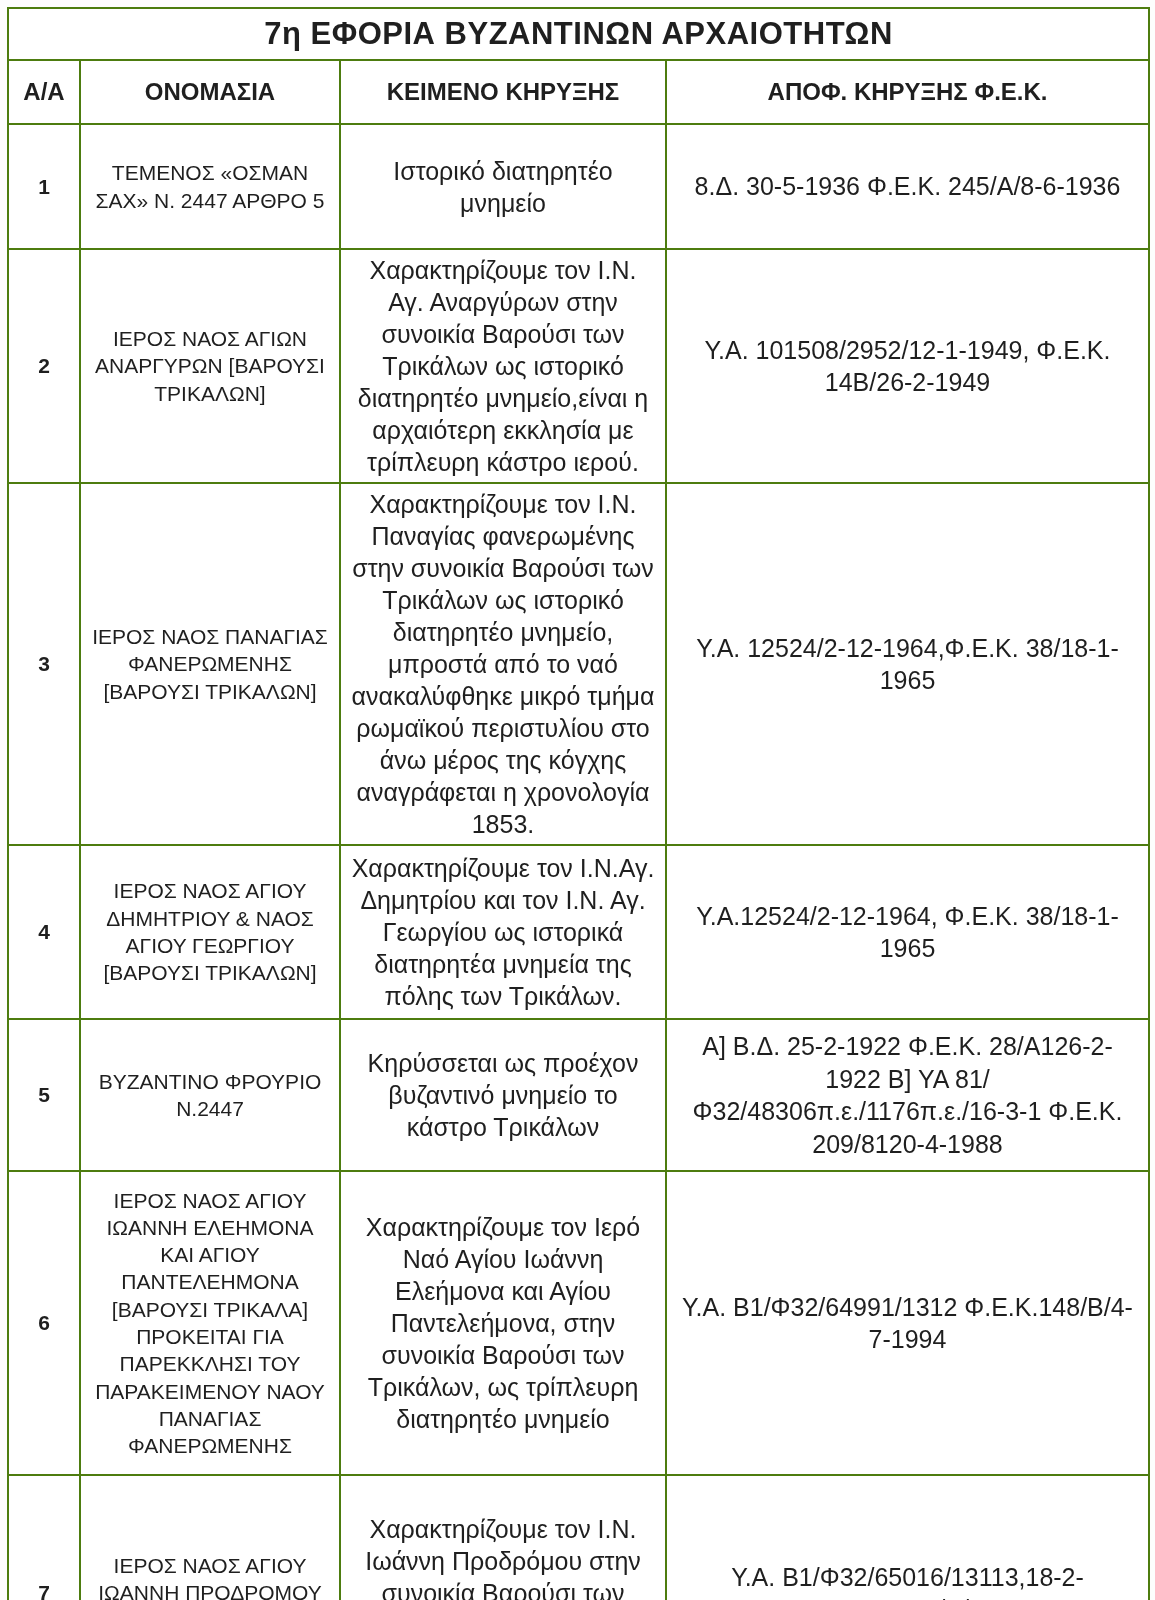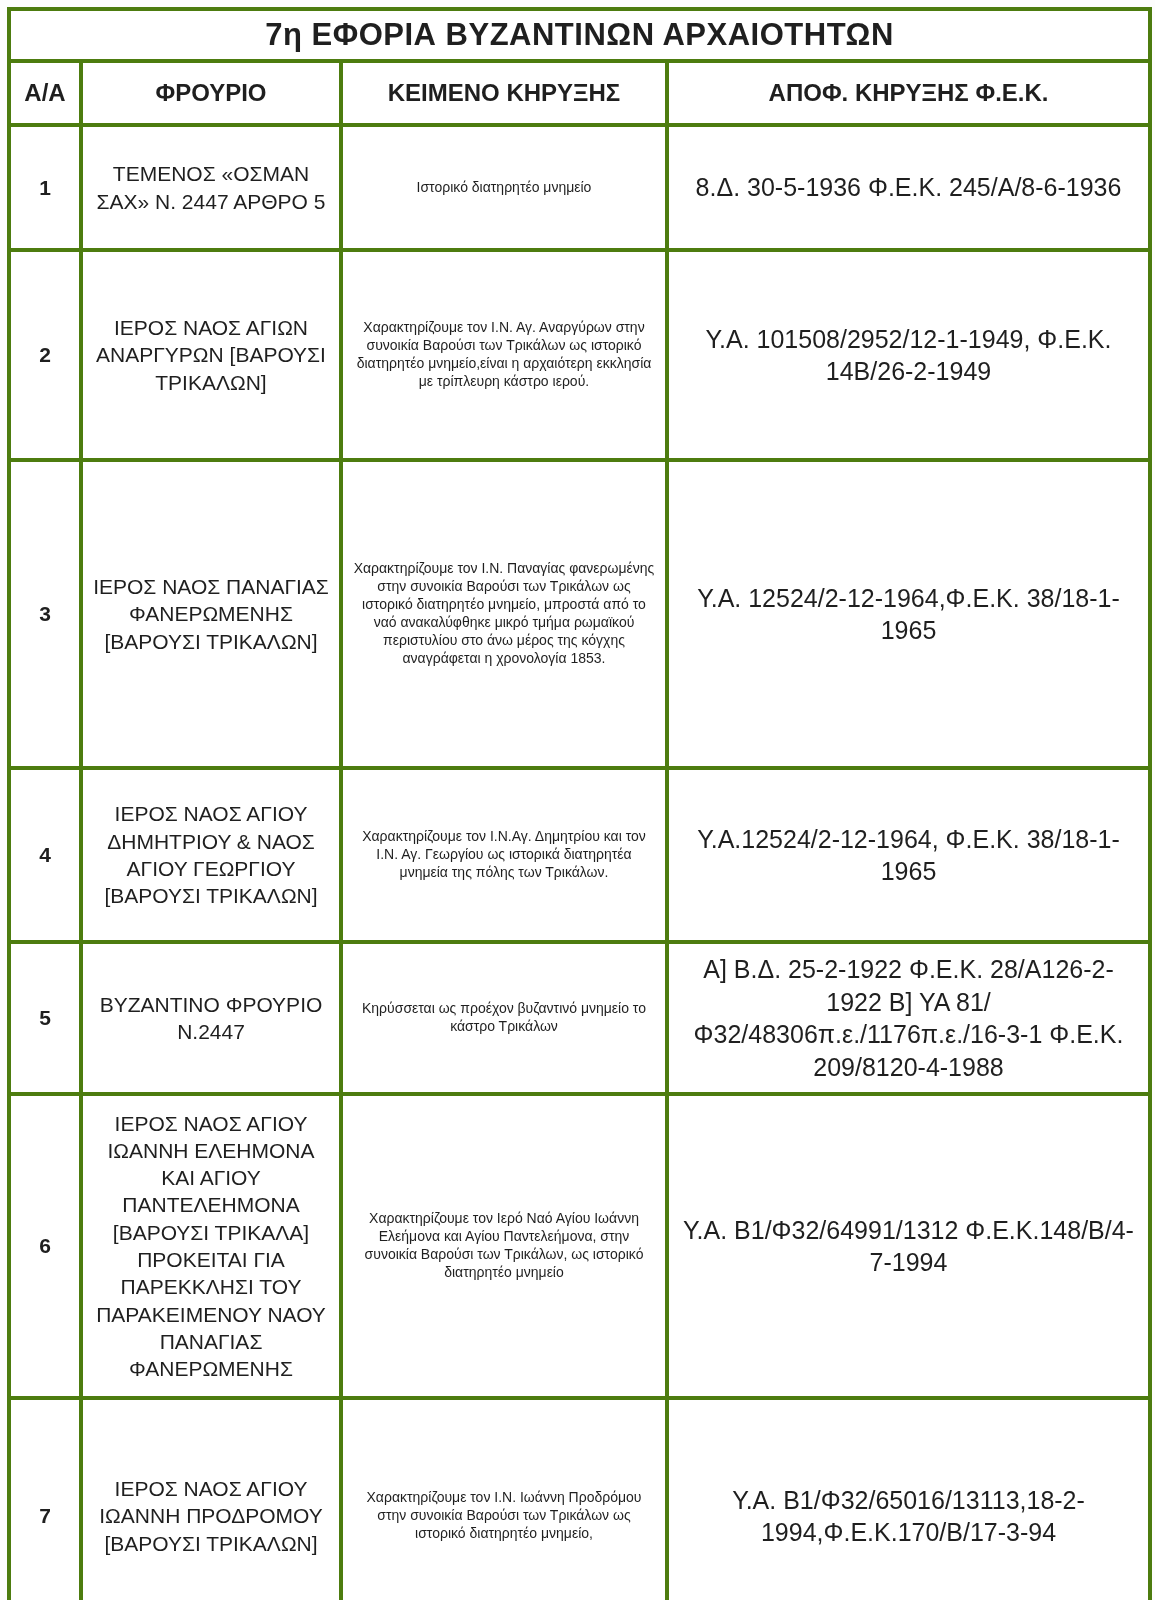--- a/index.html
+++ b/index.html
@@ -16,21 +16,21 @@
     box-sizing: border-box;
     padding: 7px 7px 0 7px;
   }
   table.doc {
     border-collapse: collapse;
     width: 1141px;
     table-layout: fixed;
     background: #ffffff;
   }
   table.doc th, table.doc td {
-    border: 4px solid #4d7c0f;
+    border: 2px solid #4d7c0f;
     text-align: center;
     vertical-align: middle;
     padding: 4px 8px;
     box-sizing: border-box;
     overflow: hidden;
   }
   tr.title-row th {
     font-size: 31px;
     font-weight: bold;
     height: 52px;
@@ -45,21 +45,21 @@
     font-size: 21px;
     font-weight: bold;
   }
   td.name {
     font-size: 21px;
     line-height: 1.3;
     padding-left: 14px;
     padding-right: 14px;
   }
   td.text {
-    font-size: 14px;
+    font-size: 25px;
     line-height: 1.28;
     padding-left: 10px;
     padding-right: 10px;
   }
   td.fek {
     font-size: 25px;
     line-height: 1.3;
     padding-left: 24px;
     padding-right: 24px;
   }
@@ -80,21 +80,21 @@
     <col style="width:260px">
     <col style="width:326px">
     <col style="width:483px">
   </colgroup>
   <thead>
     <tr class="title-row">
       <th colspan="4">7η ΕΦΟΡΙΑ ΒΥΖΑΝΤΙΝΩΝ ΑΡΧΑΙΟΤΗΤΩΝ</th>
     </tr>
     <tr class="header-row">
       <th>Α/Α</th>
-      <th>ΦΡΟΥΡΙΟ</th>
+      <th>ΟΝΟΜΑΣΙΑ</th>
       <th>ΚΕΙΜΕΝΟ ΚΗΡΥΞΗΣ</th>
       <th>ΑΠΟΦ. ΚΗΡΥΞΗΣ Φ.Ε.Κ.</th>
     </tr>
   </thead>
   <tbody>
     <tr class="r1">
       <td class="num">1</td>
       <td class="name">ΤΕΜΕΝΟΣ «ΟΣΜΑΝ ΣΑΧ» Ν. 2447 ΑΡΘΡΟ 5</td>
       <td class="text">Ιστορικό διατηρητέο μνημείο</td>
       <td class="fek">8.Δ. 30-5-1936  Φ.Ε.Κ. 245/Α/8-6-1936</td>
@@ -119,21 +119,21 @@
     </tr>
     <tr class="r5">
       <td class="num">5</td>
       <td class="name">ΒΥΖΑΝΤΙΝΟ ΦΡΟΥΡΙΟ Ν.2447</td>
       <td class="text">Κηρύσσεται ως προέχον βυζαντινό μνημείο το κάστρο Τρικάλων</td>
       <td class="fek">Α] Β.Δ. 25-2-1922 Φ.Ε.Κ. 28/Α126-2-1922 Β] ΥΑ 81/Φ32/48306π.ε./1176π.ε./16-3-1 Φ.Ε.Κ. 209/8120-4-1988</td>
     </tr>
     <tr class="r6">
       <td class="num">6</td>
       <td class="name">ΙΕΡΟΣ ΝΑΟΣ ΑΓΙΟΥ ΙΩΑΝΝΗ ΕΛΕΗΜΟΝΑ ΚΑΙ ΑΓΙΟΥ ΠΑΝΤΕΛΕΗΜΟΝΑ [ΒΑΡΟΥΣΙ ΤΡΙΚΑΛΑ] ΠΡΟΚΕΙΤΑΙ ΓΙΑ ΠΑΡΕΚΚΛΗΣΙ ΤΟΥ ΠΑΡΑΚΕΙΜΕΝΟΥ ΝΑΟΥ ΠΑΝΑΓΙΑΣ ΦΑΝΕΡΩΜΕΝΗΣ</td>
-      <td class="text">Χαρακτηρίζουμε τον Ιερό Ναό Αγίου Ιωάννη Ελεήμονα και Αγίου Παντελεήμονα, στην συνοικία Βαρούσι των Τρικάλων, ως ιστορικό διατηρητέο μνημείο</td>
+      <td class="text">Χαρακτηρίζουμε τον Ιερό Ναό Αγίου Ιωάννη Ελεήμονα και Αγίου Παντελεήμονα, στην συνοικία Βαρούσι των Τρικάλων, ως τρίπλευρη διατηρητέο μνημείο</td>
       <td class="fek">Υ.Α. Β1/Φ32/64991/1312 Φ.Ε.Κ.148/Β/4-7-1994</td>
     </tr>
     <tr class="r7">
       <td class="num">7</td>
       <td class="name">ΙΕΡΟΣ ΝΑΟΣ ΑΓΙΟΥ ΙΩΑΝΝΗ ΠΡΟΔΡΟΜΟΥ [ΒΑΡΟΥΣΙ ΤΡΙΚΑΛΩΝ]</td>
       <td class="text">Χαρακτηρίζουμε τον Ι.Ν. Ιωάννη Προδρόμου στην συνοικία Βαρούσι των Τρικάλων ως ιστορικό διατηρητέο μνημείο,</td>
       <td class="fek">Υ.Α. Β1/Φ32/65016/13113,18-2-1994,Φ.Ε.Κ.170/Β/17-3-94</td>
     </tr>
   </tbody>
 </table>

